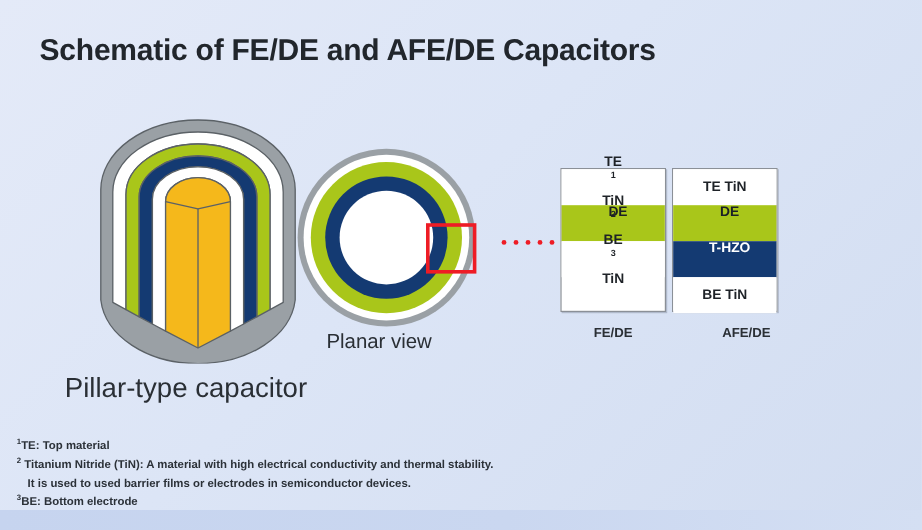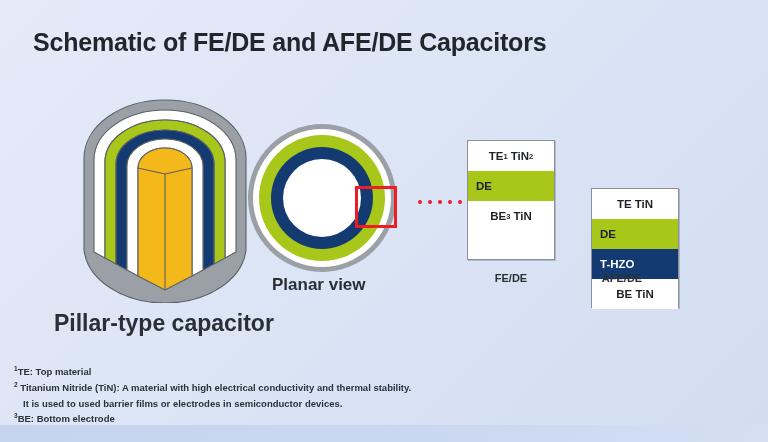--- a/index.html
+++ b/index.html
@@ -35,33 +35,33 @@
   #r-navy{left:23px;top:23px;width:102px;height:102px;background:#143a72;}
   #r-w2{left:35px;top:35px;width:78px;height:78px;background:#ffffff;}
   #r-si{left:40px;top:40px;width:68px;height:68px;background:#f5b81b;
         display:flex;align-items:center;justify-content:center;
         font-size:15px;font-weight:bold;color:#2a2f35;}
   #redbox{position:absolute;left:355px;top:186px;width:42px;height:42px;
           border:3px solid #ee1c25;box-sizing:border-box;}
   #dots{position:absolute;left:418px;top:200px;display:flex;gap:6px;}
   #dots i{display:block;width:4px;height:4px;border-radius:50%;background:#ee1c25;}
 
-  .cap{position:absolute;font-size:15px;font-weight:bold;color:#2a2f35;
+  .cap{position:absolute;font-size:15px;font-weight:normal;color:#2a2f35;
        white-space:nowrap;}
   #cap-pillar{left:54px;top:310px;font-size:23px;}
   #cap-planar{left:272px;top:275px;font-size:17px;}
 
   
   .stack{position:absolute;top:140px;width:88px;height:120px;
          border:1px solid #8b9097;box-sizing:border-box;background:#fff;
          box-shadow:1px 1px 0 rgba(100,110,125,.35);}
   #stackA{left:467px;}
-  #stackB{left:591px;margin-top:48px;}
+  #stackB{left:560px;}
   .lay{height:30px;display:flex;align-items:center;box-sizing:border-box;
-       font-size:11.5px;font-weight:bold;}
+       font-size:11.5px;font-weight:bold;flex-direction:column;}
   .lay.te,.lay.be{justify-content:center;color:#1e2227;background:#fff;}
   .lay.de{background:#a9c61a;color:#1b2026;padding-left:8px;}
   .lay.hzo{background:#143a72;color:#ffffff;padding-left:8px;}
   .lay sup{font-size:7.5px;vertical-align:super;font-weight:bold;}
   .stacklabel{position:absolute;top:272px;width:88px;text-align:center;
               font-size:11px;font-weight:bold;color:#2a2f35;}
   #labelA{left:467px;}
   #labelB{left:578px;}
 
   

